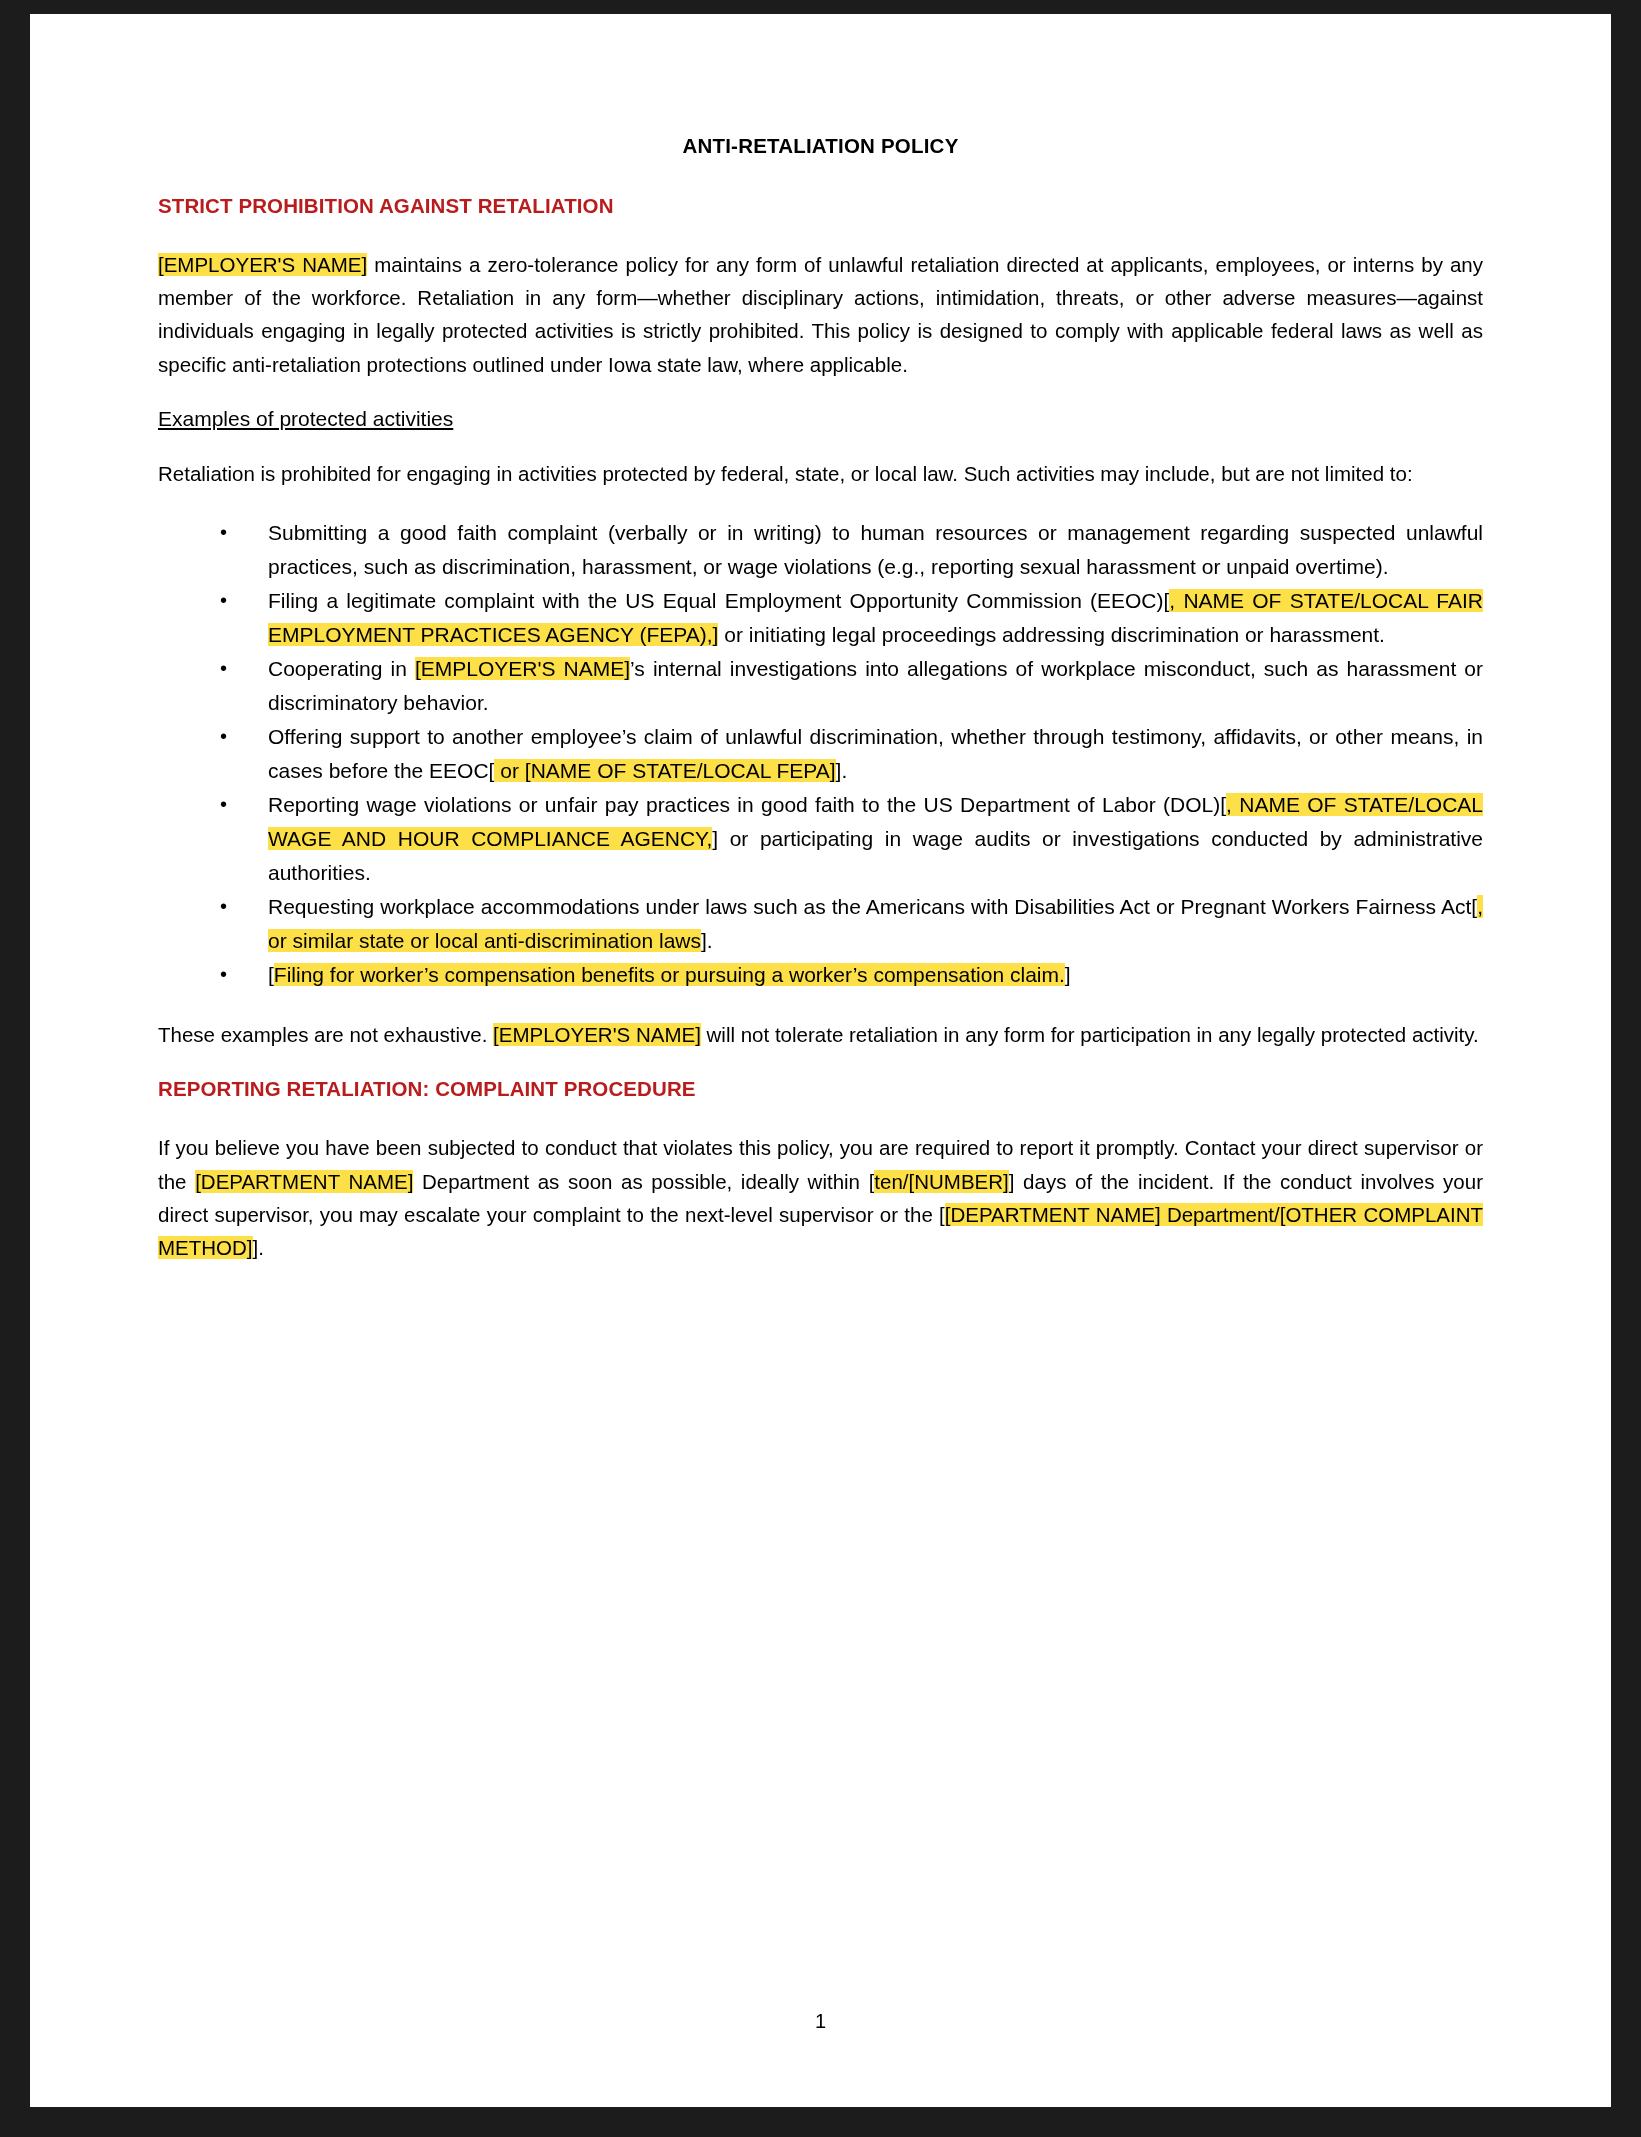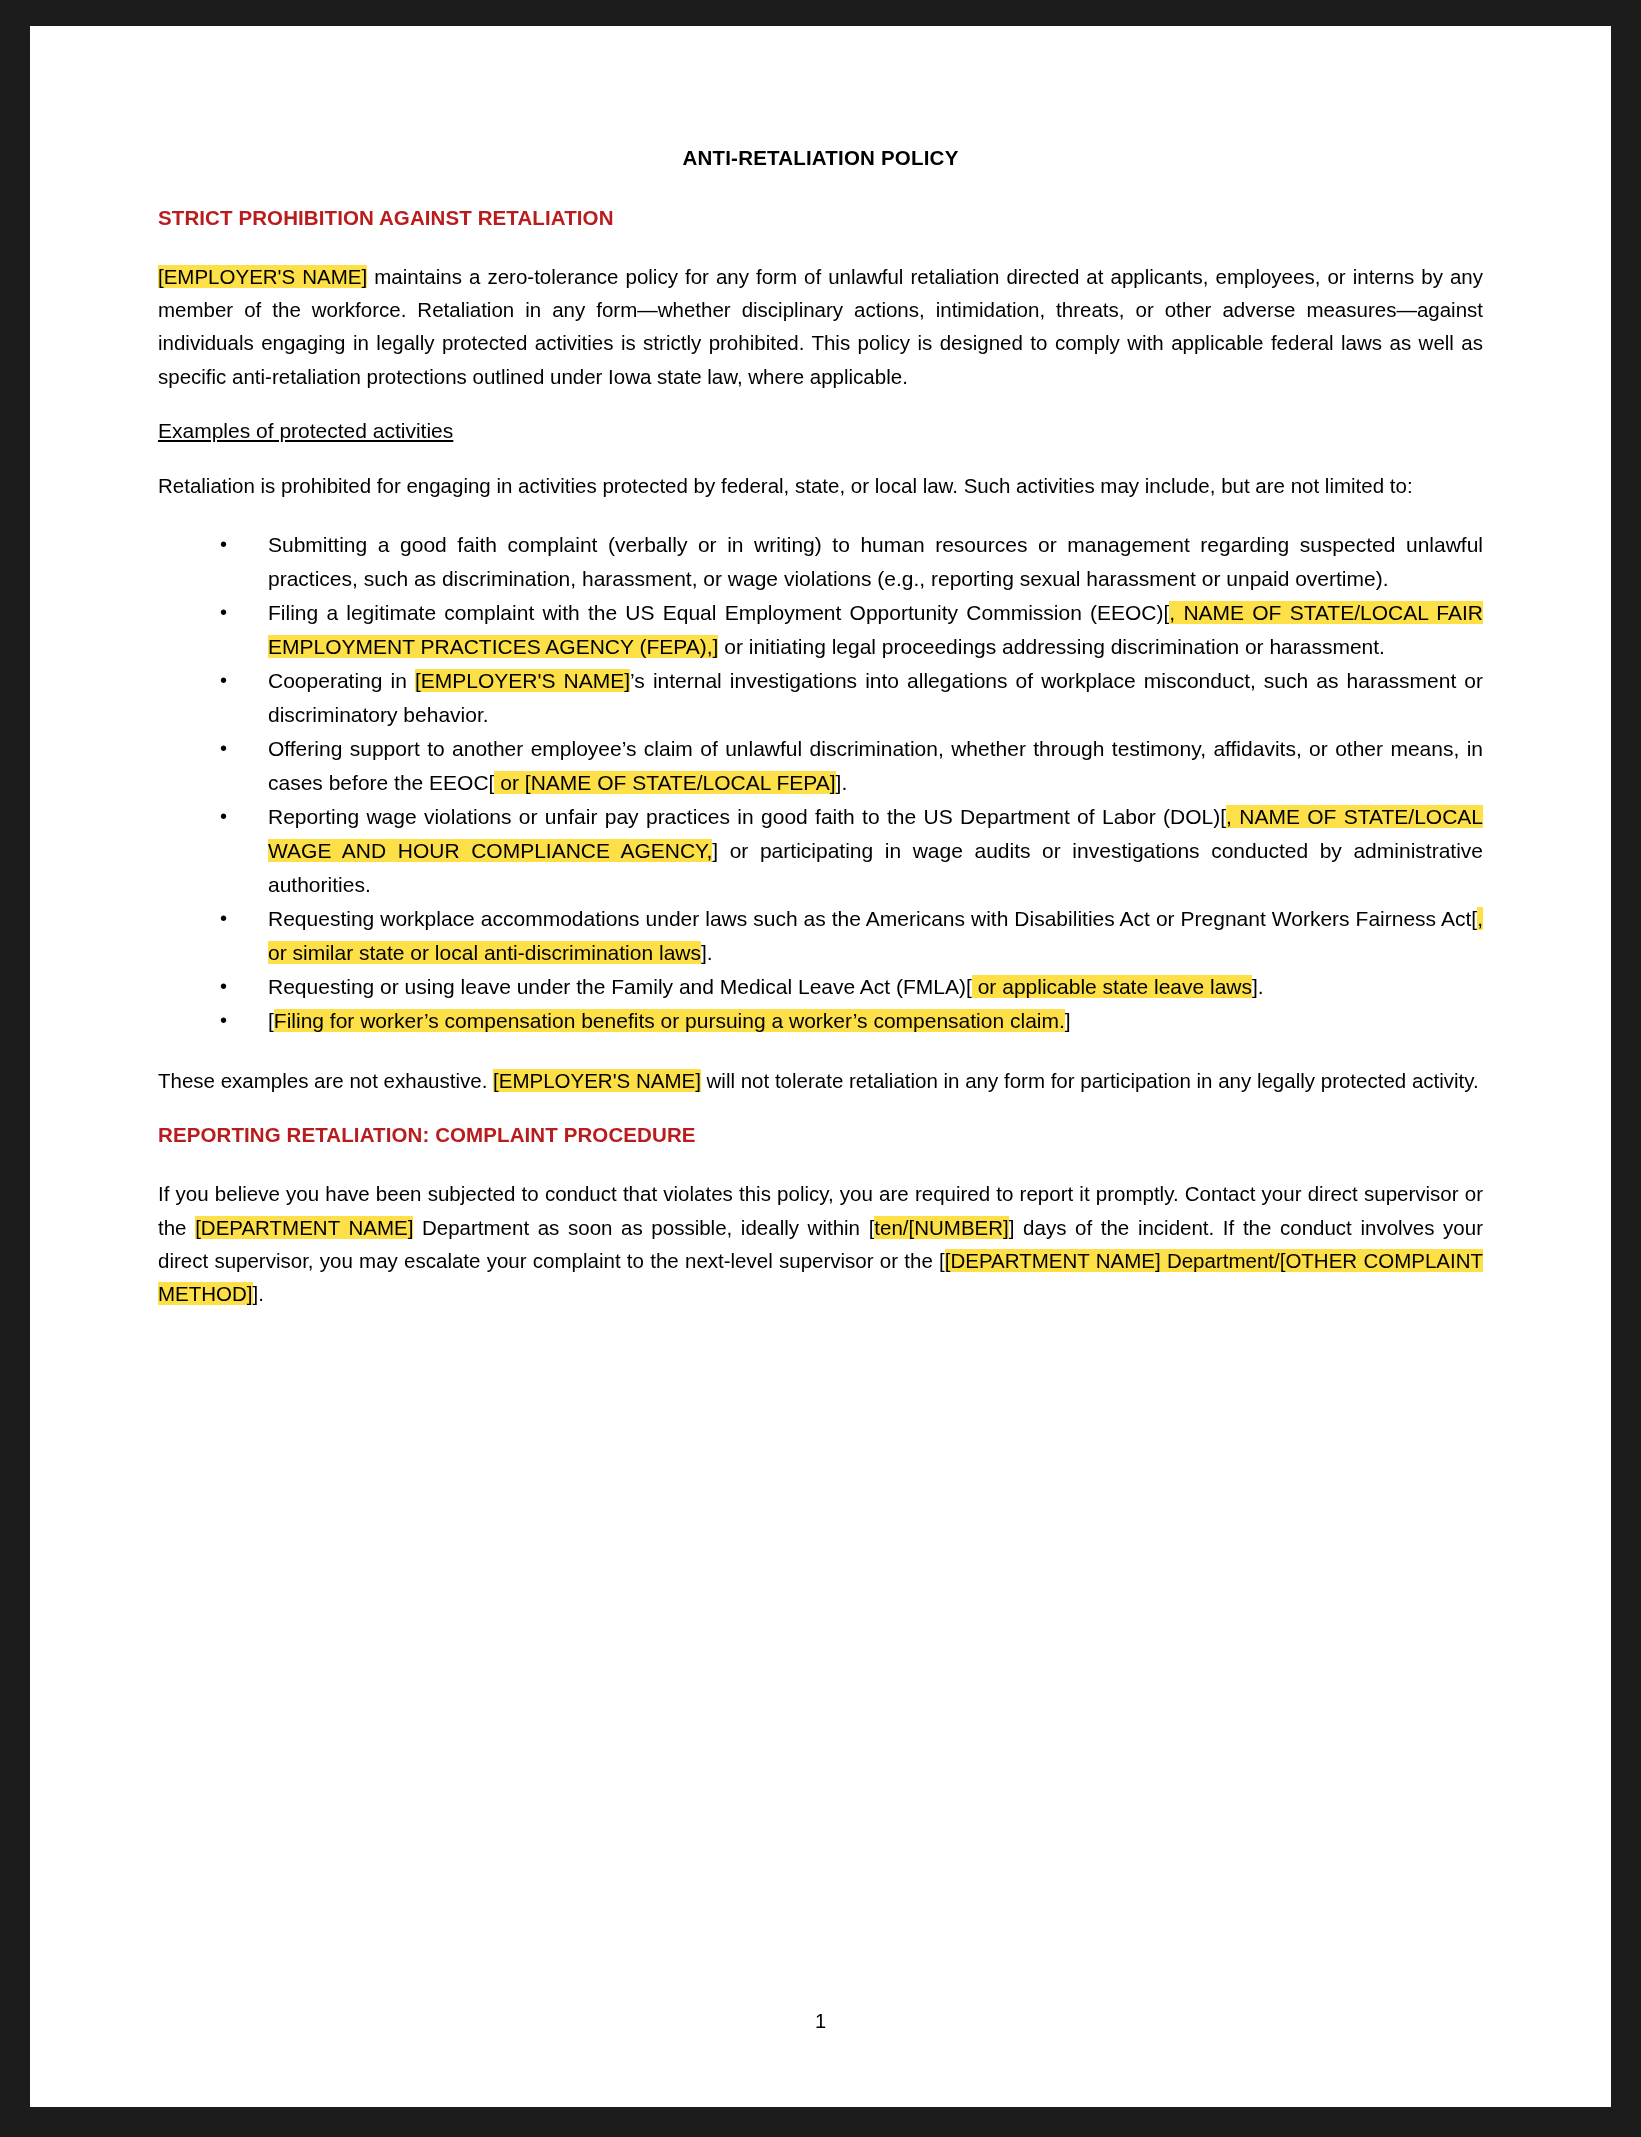--- a/index.html
+++ b/index.html
@@ -13,21 +13,21 @@
     font-family: "Liberation Sans", sans-serif;
   }
   .page-frame {
     position: absolute;
     left: 0;
     top: 0;
     width: 1641px;
     height: 2137px;
     background: #1c1c1c;
     box-sizing: border-box;
-    padding: 26px 30px 30px 30px;
+    padding: 14px 30px 30px 30px;
   }
   .page {
     position: relative;
     width: 100%;
     height: 100%;
     background: #ffffff;
     box-sizing: border-box;
     padding: 120px 128px 40px 128px;
     overflow: hidden;
   }
@@ -116,21 +116,20 @@
 
     <p class="body">Retaliation is prohibited for engaging in activities protected by federal, state, or local law. Such activities may include, but are not limited to:</p>
 
     <ul class="bullets">
       <li><span>Submitting a good faith complaint (verbally or in writing) to human resources or management regarding suspected unlawful practices, such as discrimination, harassment, or wage violations (e.g., reporting sexual harassment or unpaid overtime).</span></li>
       <li><span>Filing a legitimate complaint with the US Equal Employment Opportunity Commission (EEOC)[</span><span class="hl">, NAME OF STATE/LOCAL FAIR EMPLOYMENT PRACTICES AGENCY (FEPA),]</span><span> or initiating legal proceedings addressing discrimination or harassment.</span></li>
       <li><span>Cooperating in </span><span class="hl">[EMPLOYER'S NAME]</span><span>’s internal investigations into allegations of workplace misconduct, such as harassment or discriminatory behavior.</span></li>
       <li><span>Offering support to another employee’s claim of unlawful discrimination, whether through testimony, affidavits, or other means, in cases before the EEOC[</span><span class="hl"> or [NAME OF STATE/LOCAL FEPA]</span><span>].</span></li>
       <li><span>Reporting wage violations or unfair pay practices in good faith to the US Department of Labor (DOL)[</span><span class="hl">, NAME OF STATE/LOCAL WAGE AND HOUR COMPLIANCE AGENCY,</span><span>] or participating in wage audits or investigations conducted by administrative authorities.</span></li>
       <li><span>Requesting workplace accommodations under laws such as the Americans with Disabilities Act or Pregnant Workers Fairness Act[</span><span class="hl">, or similar state or local anti-discrimination laws</span><span>].</span></li>
-      <li><span>Requesting or using leave under the Family and Medical Leave Act (FMLA)[</span><span class="hl"> or applicable state leave laws</span><span>].</span></li>
       <li><span>[</span><span class="hl">Filing for worker’s compensation benefits or pursuing a worker’s compensation claim.</span><span>]</span></li>
     </ul>
 
     <p class="body"><span>These examples are not exhaustive. </span><span class="hl">[EMPLOYER'S NAME]</span><span> will not tolerate retaliation in any form for participation in any legally protected activity.</span></p>
 
     <div class="section-heading">REPORTING RETALIATION: COMPLAINT PROCEDURE</div>
 
     <p class="body last"><span>If you believe you have been subjected to conduct that violates this policy, you are required to report it promptly. Contact your direct supervisor or the </span><span class="hl">[DEPARTMENT NAME]</span><span> Department as soon as possible, ideally within [</span><span class="hl">ten/[NUMBER]</span><span>] days of the incident. If the conduct involves your direct supervisor, you may escalate your complaint to the next-level supervisor or the [</span><span class="hl">[DEPARTMENT NAME] Department/[OTHER COMPLAINT METHOD]</span><span>].</span></p>
 
     <div class="footer-num">1</div>

